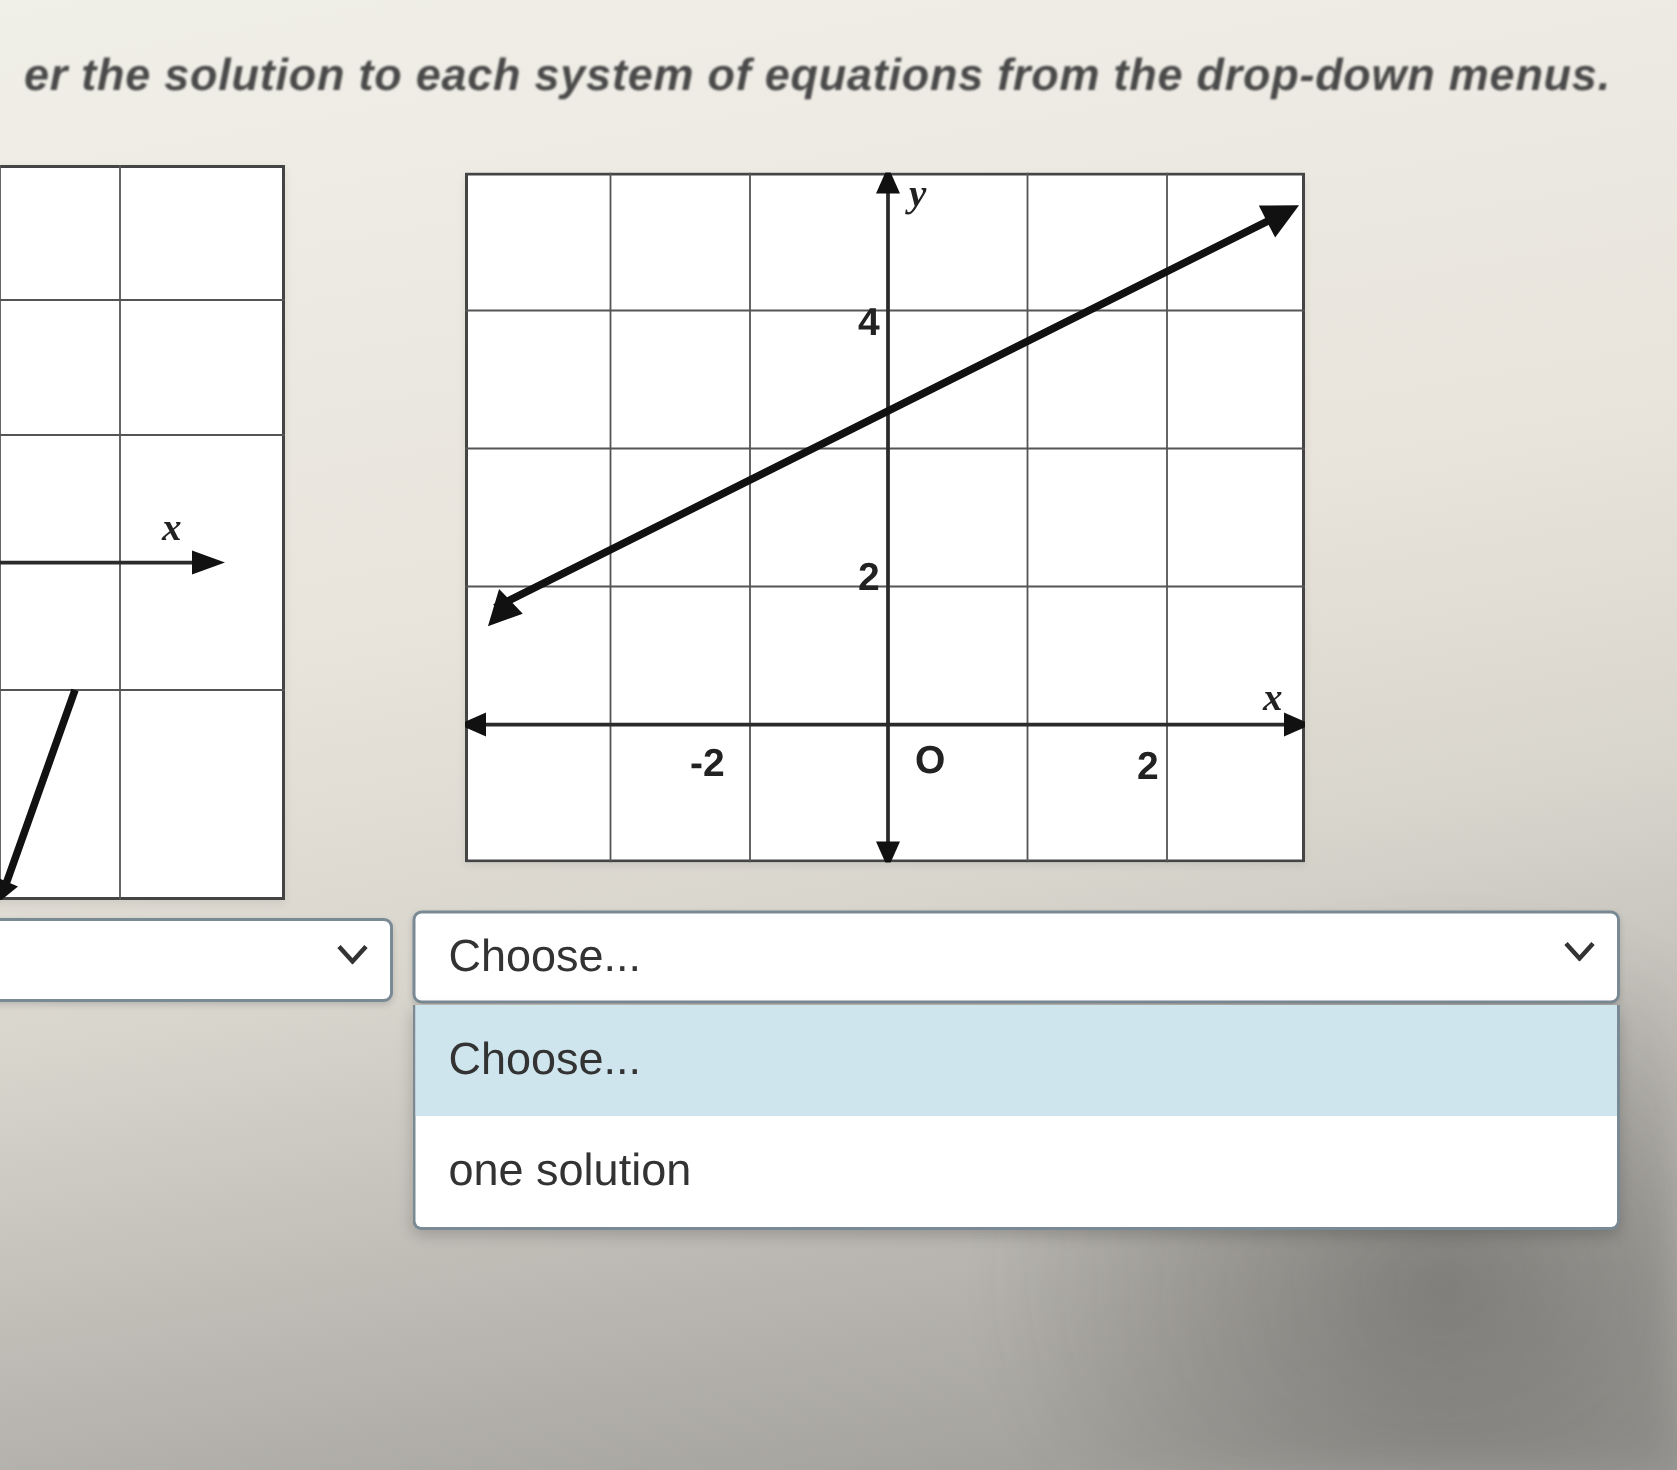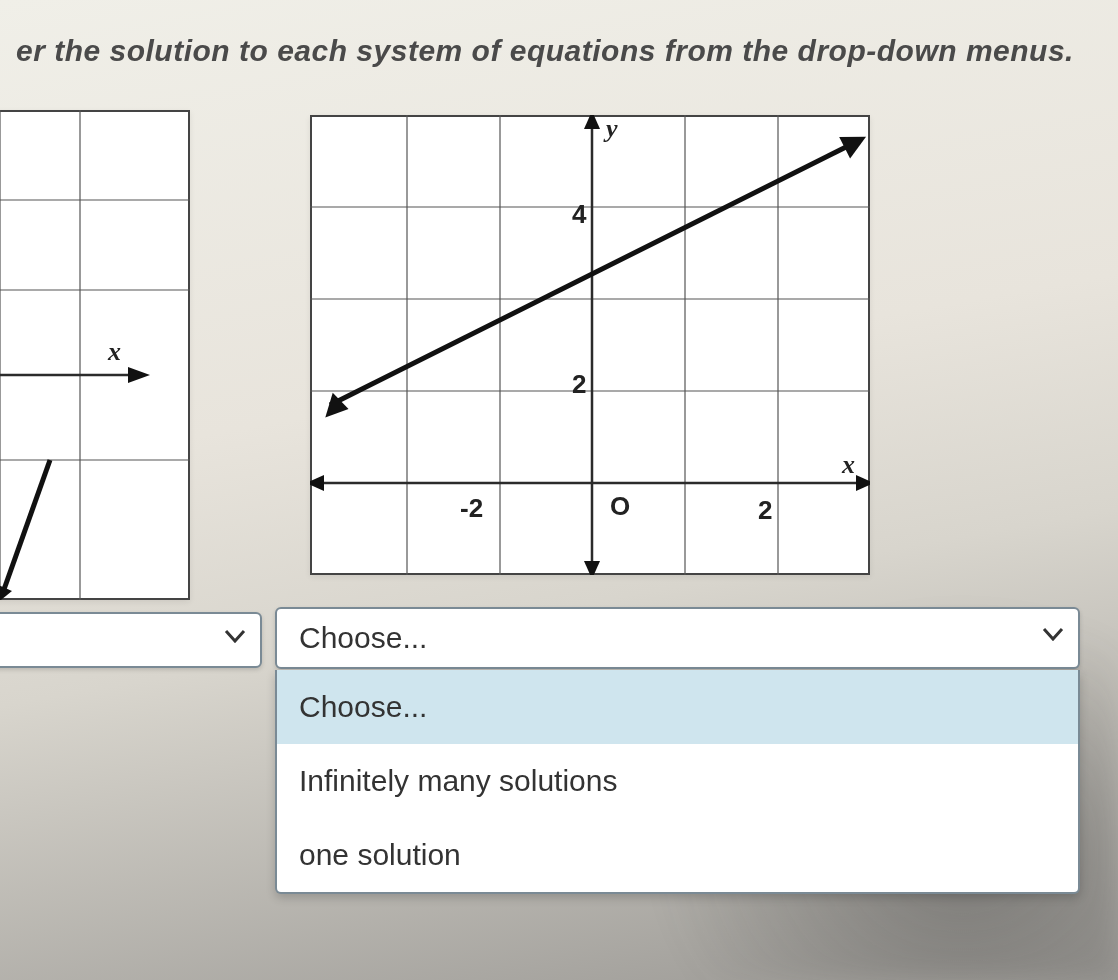--- a/index.html
+++ b/index.html
@@ -163,17 +163,16 @@
   <span class="dd2-text">Choose...</span>
   <span class="chev">
     <svg viewBox="0 0 22 14">
         <polyline points="2,2 11,12 20,2"></polyline>
       </svg>
   </span>
 </div>
 
 <div class="options">
   <div class="opt hl">Choose...</div>
-  <div class="opt">Infinitely many solutions</div>
   <div class="opt">one solution</div>
 </div>
 
 <div class="shadow-blob"></div>
 
 </body></html>

